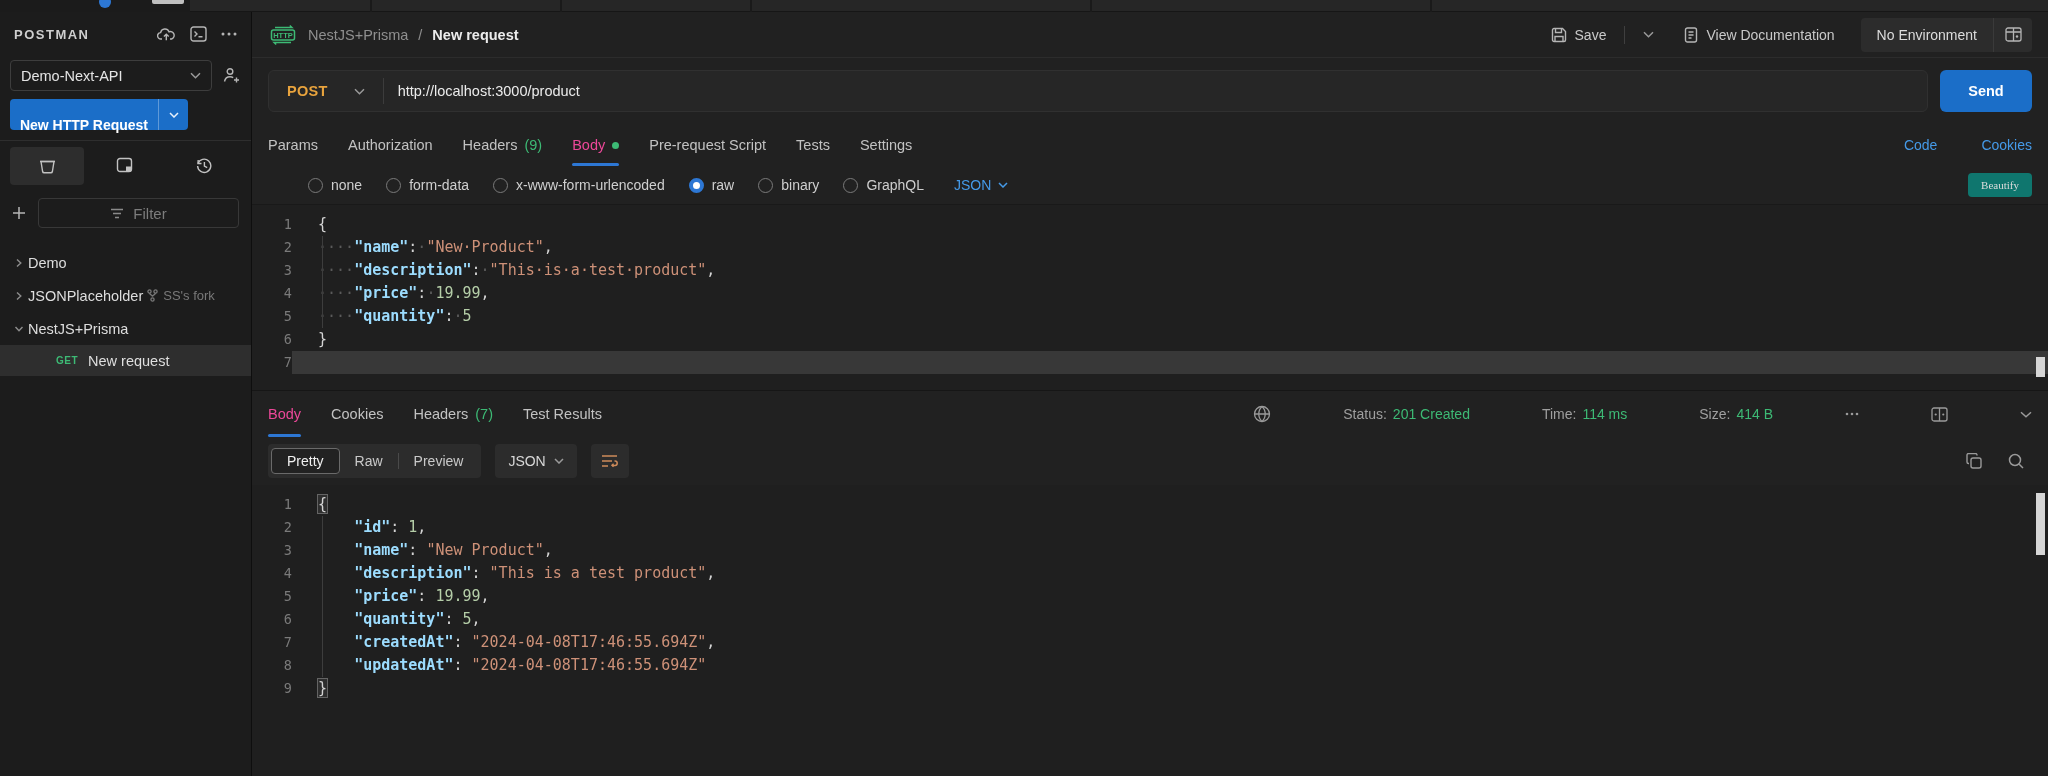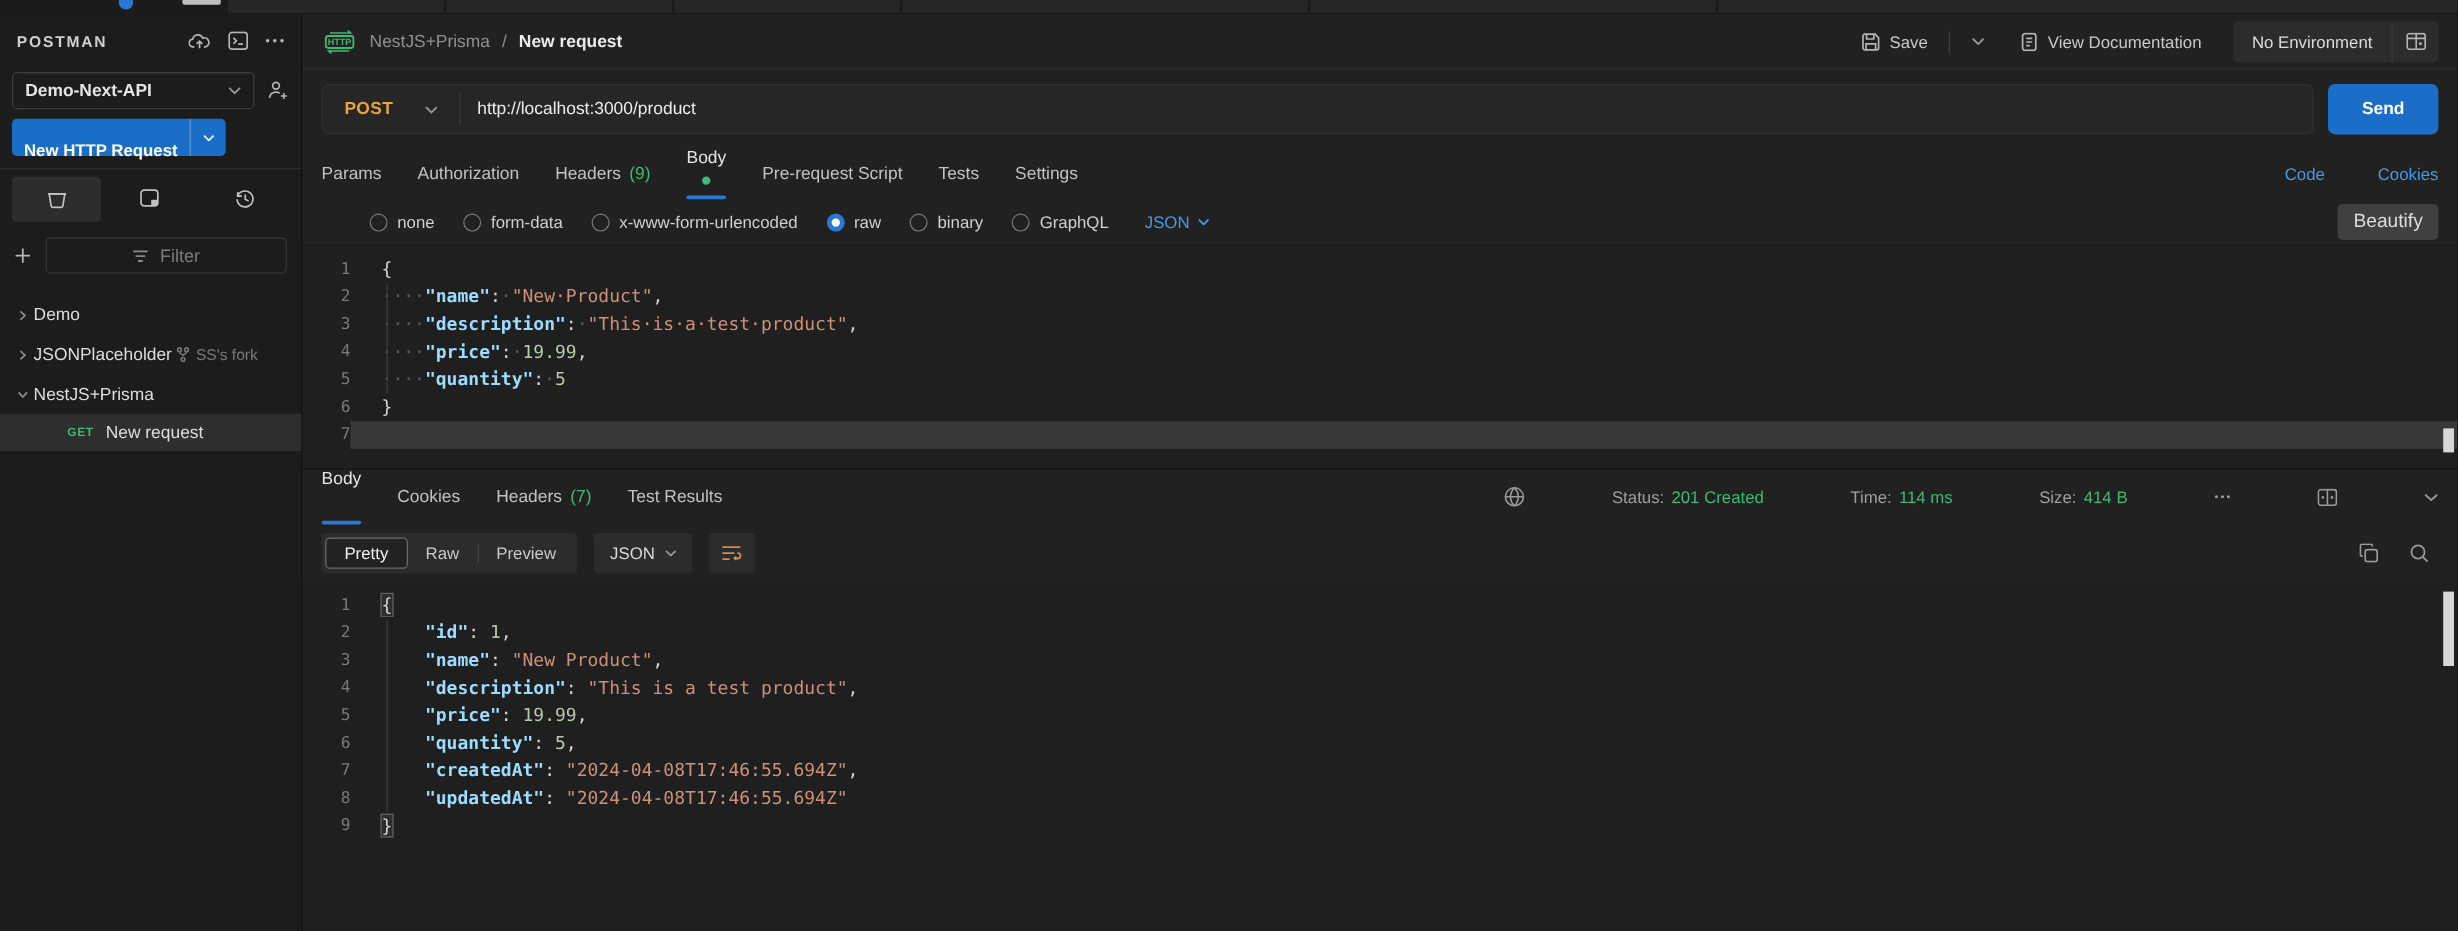--- a/index.html
+++ b/index.html
@@ -21,21 +21,21 @@
   
   .sidebar{width:252px;flex:0 0 auto;background:#1c1c1c;border-right:1px solid #0e0e0e;display:flex;flex-direction:column;}
   .sb-top{height:44px;display:flex;align-items:center;padding:0 14px;gap:14px;}
   .brand{font-size:13px;font-weight:bold;letter-spacing:1.5px;color:#cfcfcf;}
   .sb-top .grow{flex:1;}
   .icon{display:inline-flex;align-items:center;justify-content:center;color:#b5b5b5;}
   .icon svg{display:block;}
   .sb-ws{display:flex;align-items:center;gap:10px;padding:4px 10px 6px 10px;}
   .ws-select{flex:1;height:31px;border:1px solid #3d3d3d;border-radius:4px;display:flex;align-items:center;
     padding:0 10px;gap:8px;color:#e4e4e4;font-size:14.5px;cursor:pointer;}
-  .ws-select .lbl{flex:1;font-weight:bold;}
+  .ws-select .lbl{flex:1;}
   .sb-newreq{padding:2px 10px 10px 10px;}
   .newreq{width:178px;height:31px;background:#1b6ec8;border:none;border-radius:4px;color:#fff;
     font-weight:bold;font-size:14px;display:flex;align-items:center;cursor:pointer;font-family:inherit;}
   .newreq .t{flex:1;text-align:center;margin-top:20px;}
   .newreq .split{width:30px;height:100%;border-left:1px solid rgba(255,255,255,.3);display:flex;align-items:center;justify-content:center;color:#e8f1fb;}
   .sb-icons{height:50px;border-top:1px solid #2e2e2e;display:flex;align-items:center;padding:6px 10px;gap:4px;}
   .sb-iconbtn{flex:1;height:38px;display:flex;align-items:center;justify-content:center;border-radius:4px;color:#c2c2c2;cursor:pointer;}
   .sb-iconbtn.sel{background:#2d2d2d;}
   .sb-filter{height:46px;display:flex;align-items:center;padding:0 12px;gap:12px;}
   .filter-box{flex:1;height:30px;border:1px solid #383838;border-radius:4px;display:flex;align-items:center;padding:0 10px;gap:9px;color:#7c7c7c;justify-content:center;}
@@ -64,33 +64,33 @@
   .method{display:flex;align-items:center;gap:26px;padding:0 18px;cursor:pointer;}
   .method .m{color:#e8a33d;font-weight:bold;font-size:14.5px;letter-spacing:.3px;}
   .url-box .sep{width:1px;height:26px;background:#3c3c3c;}
   .url-text{padding:0 14px;color:#ececec;font-size:14.5px;}
   .send{width:92px;height:42px;background:#1b6ec8;color:#fff;border:none;border-radius:6px;font-weight:bold;font-size:14.5px;cursor:pointer;font-family:inherit;}
   
   .req-tabs{height:42px;display:flex;align-items:center;padding:0 16px;gap:30px;}
   .tab{position:relative;height:100%;display:flex;align-items:center;gap:7px;color:#c2c2c2;font-size:14.5px;cursor:pointer;white-space:nowrap;}
   .tab .count{color:#3dba75;}
   .tab .dot{width:7px;height:7px;border-radius:50%;background:#3dba75;}
-  .tab.active{color:#e5e5e5;flex-direction:column;}
+  .tab.active{color:#ec4899;}
   .tab.active::after{content:"";position:absolute;left:0;right:0;bottom:0;height:3px;background:#2d77d4;border-radius:2px;}
   .req-tabs .grow,.resp-tabs .grow{flex:1;}
   .toplink{color:#459ae8;font-size:14px;cursor:pointer;}
   .toplink + .toplink{margin-left:14px;}
   
   .modes-row{height:38px;display:flex;align-items:center;padding:0 16px;gap:24px;}
   .mode{display:flex;align-items:center;gap:8px;color:#cfcfcf;font-size:14px;cursor:pointer;}
   .radio{width:15px;height:15px;border-radius:50%;border:1.5px solid #7a7a7a;background:transparent;flex:0 0 auto;}
   .mode.sel .radio{border:4.5px solid #2d77d4;background:#fff;}
   .lang-dd{display:flex;align-items:center;gap:7px;color:#459ae8;font-size:14px;margin-left:6px;cursor:pointer;}
-  .beautify{margin-left:auto;background:#404040;border:none;border-radius:4px;color:#dcdcdc;
-    font-size:16px;padding:6px 13px;cursor:pointer;font-family:Liberation Sans, sans-serif;}
+  .beautify{margin-left:auto;background:#0f766e;border:none;border-radius:4px;color:#dcdcdc;
+    font-size:11px;padding:6px 13px;cursor:pointer;font-family:Liberation Serif, serif;}
   
   .editor{position:relative;background:#1f1f1f;font-family:"DejaVu Sans Mono","Liberation Mono",monospace;padding-top:8px;overflow:hidden;}
   .req-editor{height:186px;flex:0 0 auto;border-top:1px solid #191919;}
   .resp-editor{flex:1;min-height:0;}
   .ed-line{display:flex;height:23px;line-height:23px;font-size:15px;}
   .ed-ln{width:40px;text-align:right;color:#7a7a7a;font-size:13.5px;flex:0 0 auto;user-select:none;}
   .ed-code{flex:1;padding-left:26px;white-space:pre;}
   .ed-line.cur .ed-code{background:#383838;}
   .tok-key{color:#9cdcfe;font-weight:bold;}
   .tok-str{color:#ce9178;}

